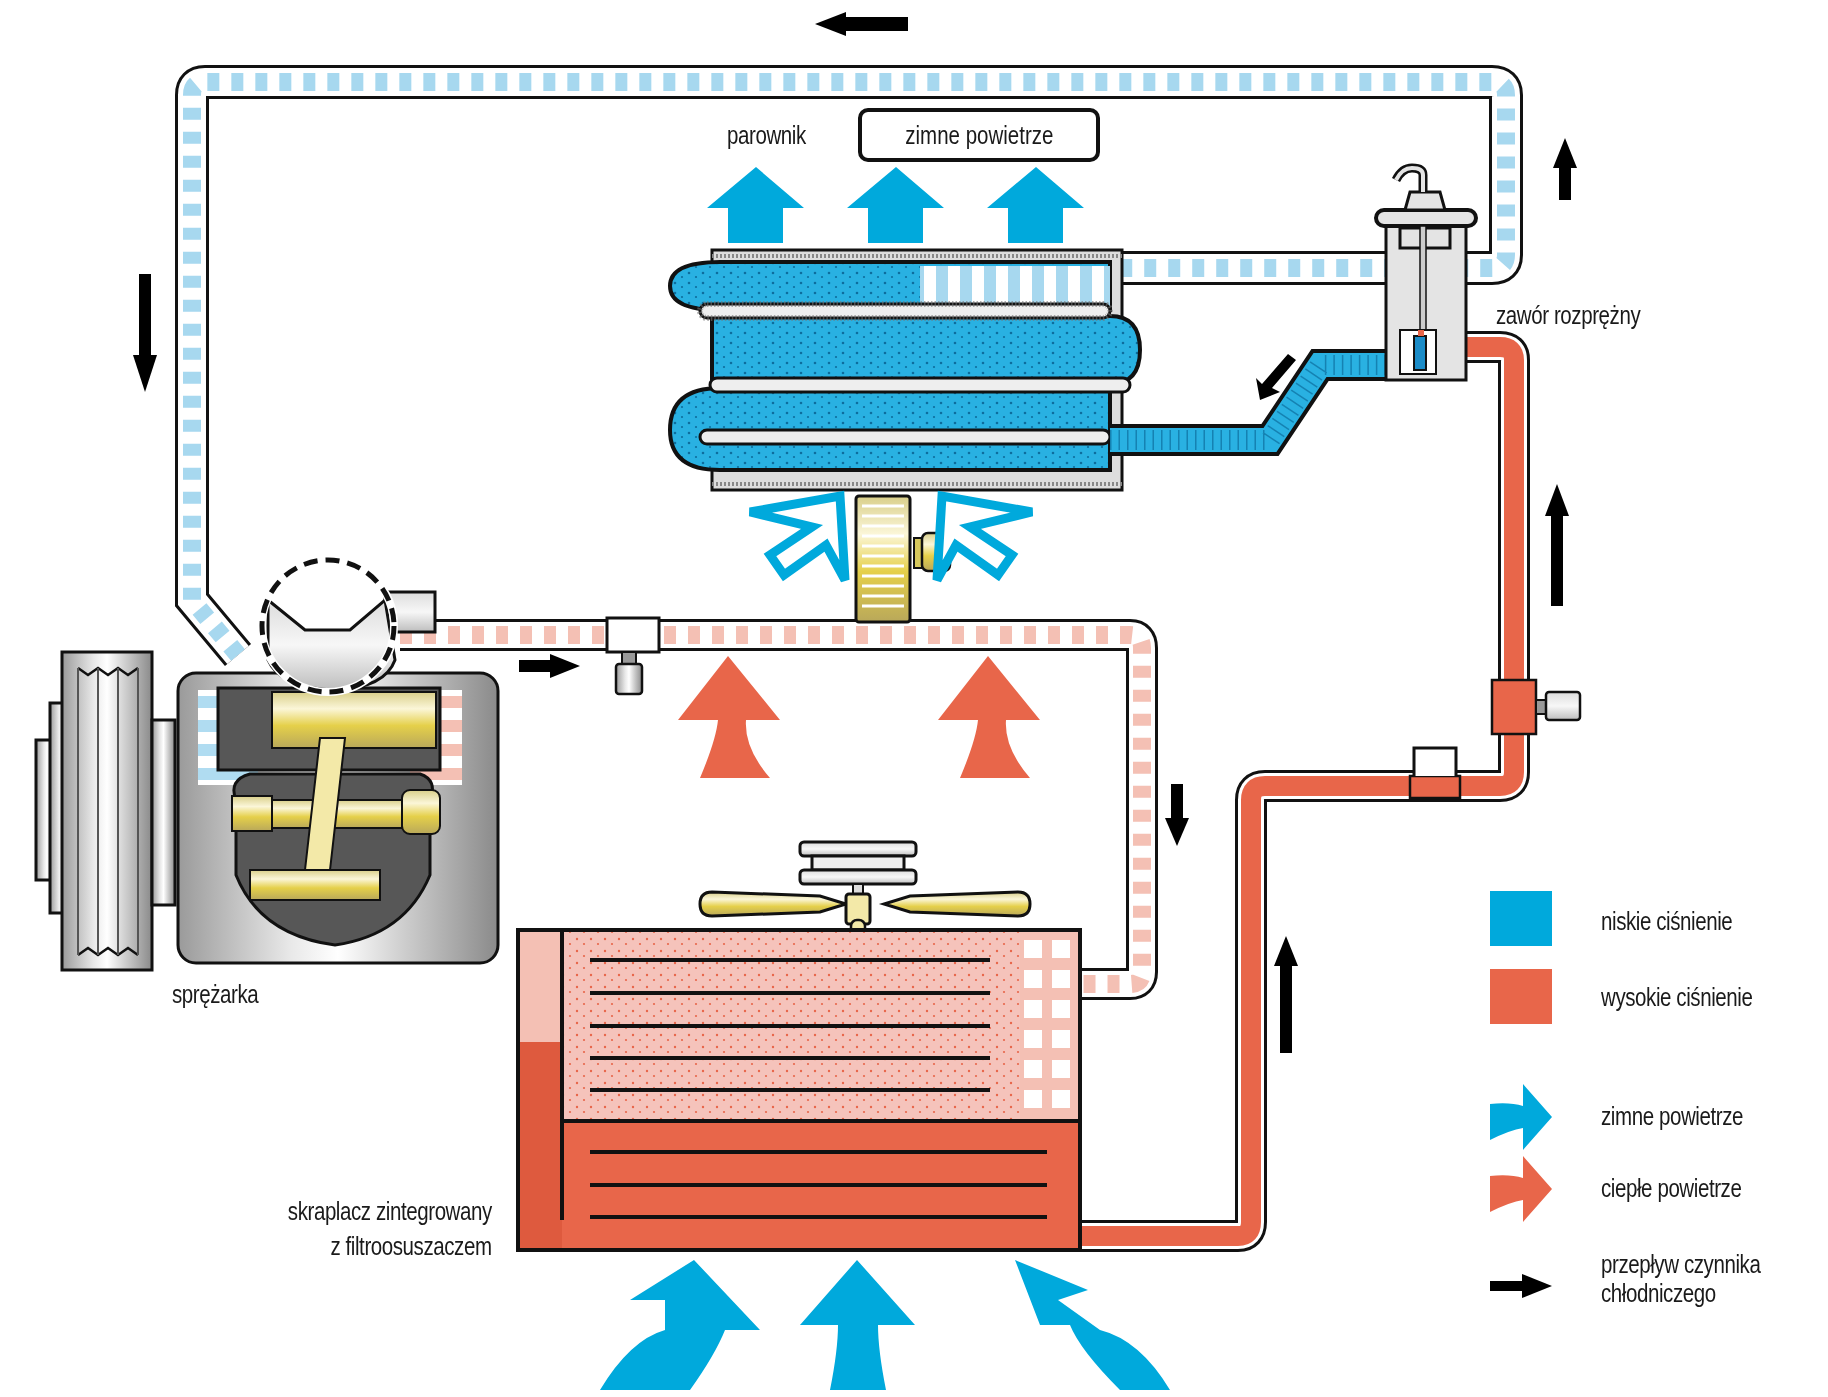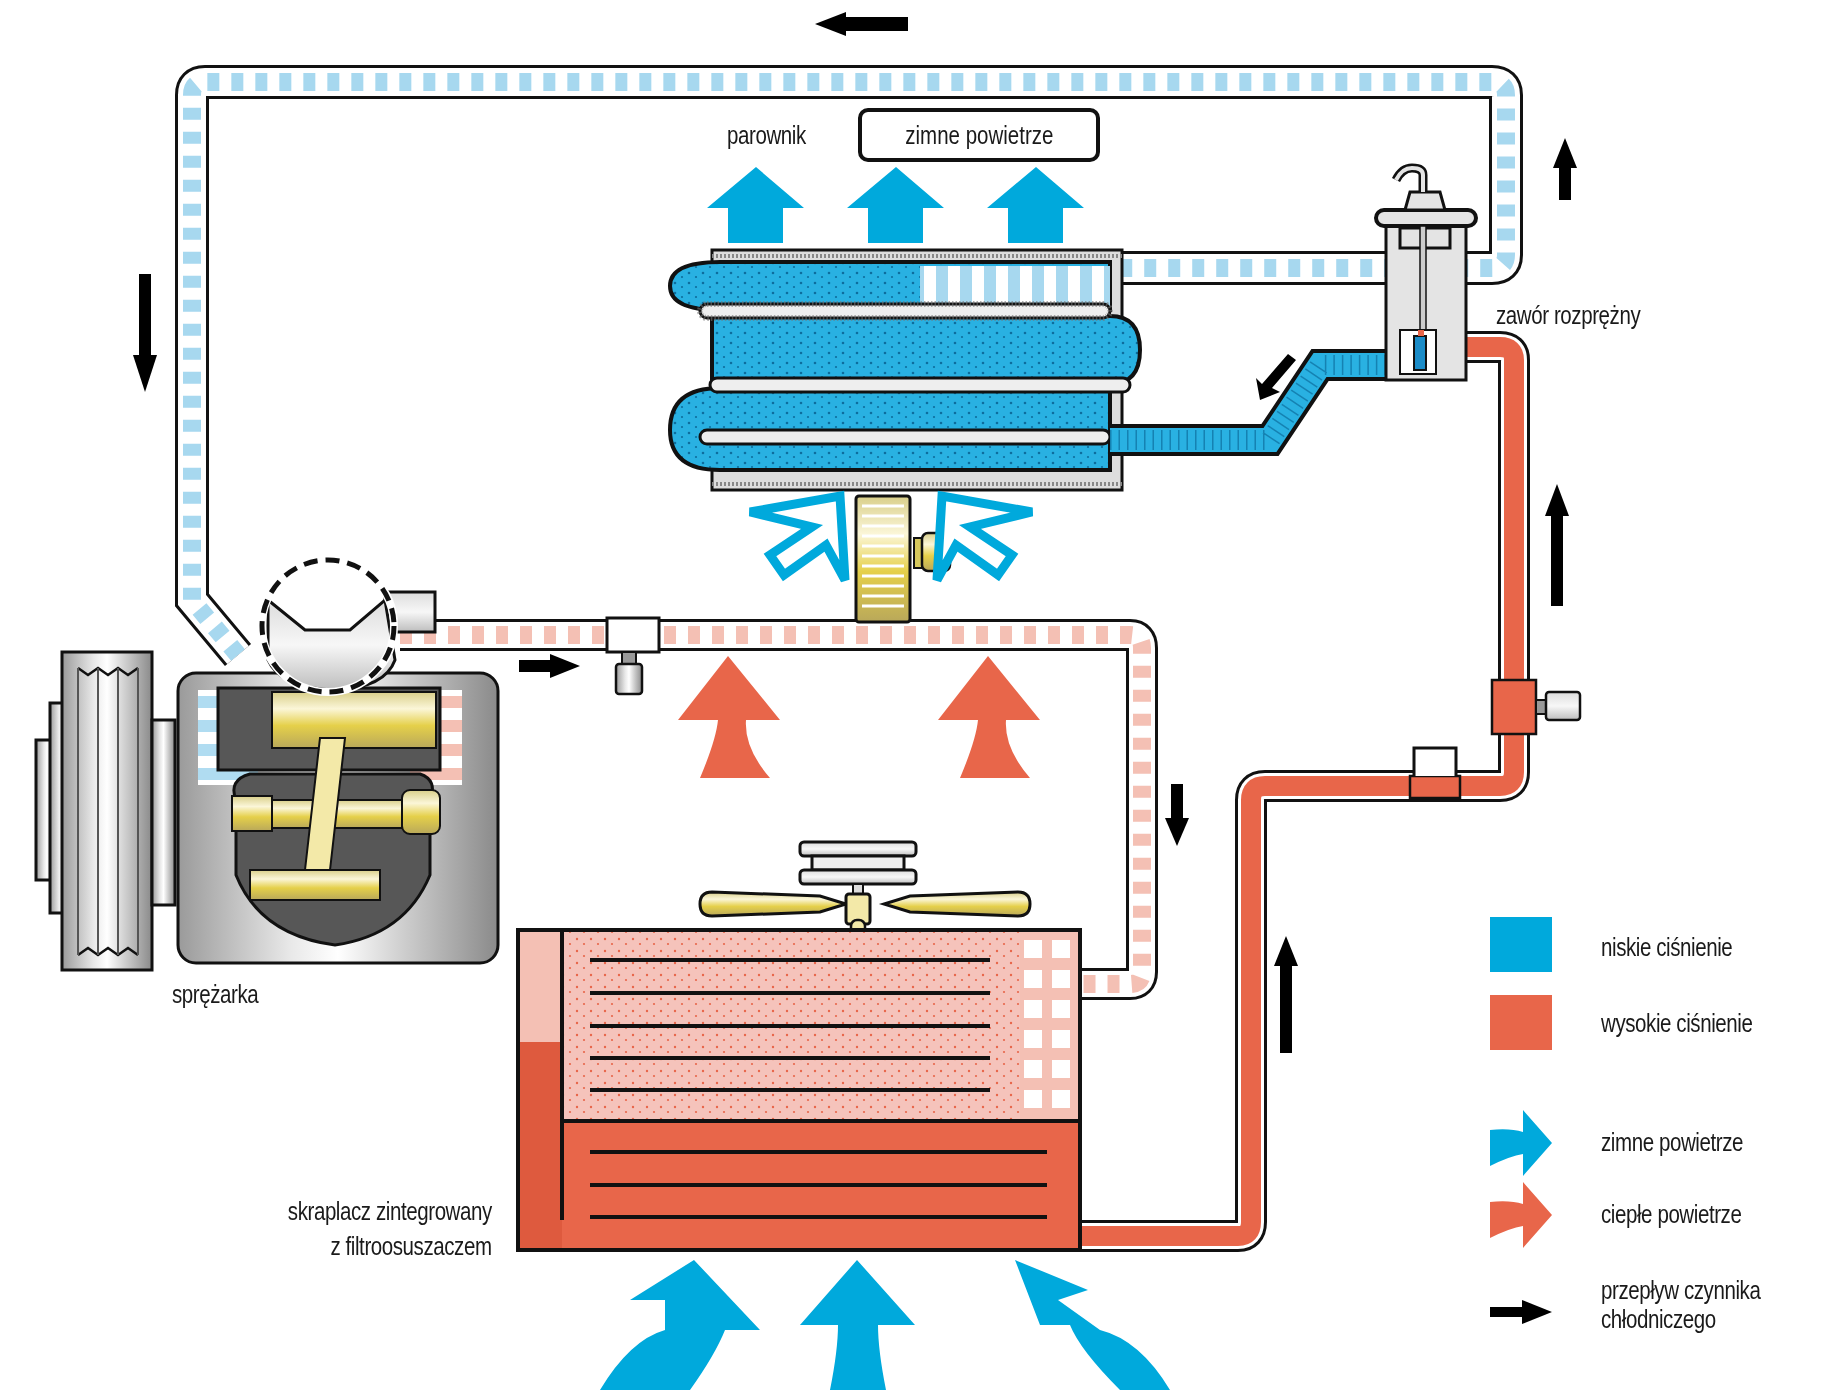--- a/index.html
+++ b/index.html
@@ -254,21 +254,21 @@
 
 <div class="lbl" style="left:727px; top:120px;">parownik</div>
 <div class="boxlbl" style="left:858px; top:108px; width:242px; height:54px;">
     <span>zimne powietrze</span>
   </div>
 <div class="lbl" style="left:1496px; top:300px;">zawór rozprężny</div>
 <div class="lbl" style="left:172px; top:979px;">sprężarka</div>
 <div class="lbl right" style="right:1336px; top:1196px;">skraplacz zintegrowany</div>
 <div class="lbl right" style="right:1336px; top:1231px;">z filtroosuszaczem</div>
 
-<div style="position:absolute; left:1490px; top:910px; width:330px; height:440px;">
+<div style="position:absolute; left:1490px; top:884px; width:330px; height:440px;">
   <div>
     <div style="position:absolute; left:0; top:7px; width:62px; height:55px; background:#00a9dc;"></div>
     <div class="lbl" style="left:111px; top:22px;">niskie ciśnienie</div>
   </div>
   <div>
     <div style="position:absolute; left:0; top:85px; width:62px; height:55px; background:#e8664a;"></div>
     <div class="lbl" style="left:111px; top:98px;">wysokie ciśnienie</div>
   </div>
   <div>
     <svg style="position:absolute; left:0; top:200px;" width="62" height="66" viewBox="0 0 62 66">

